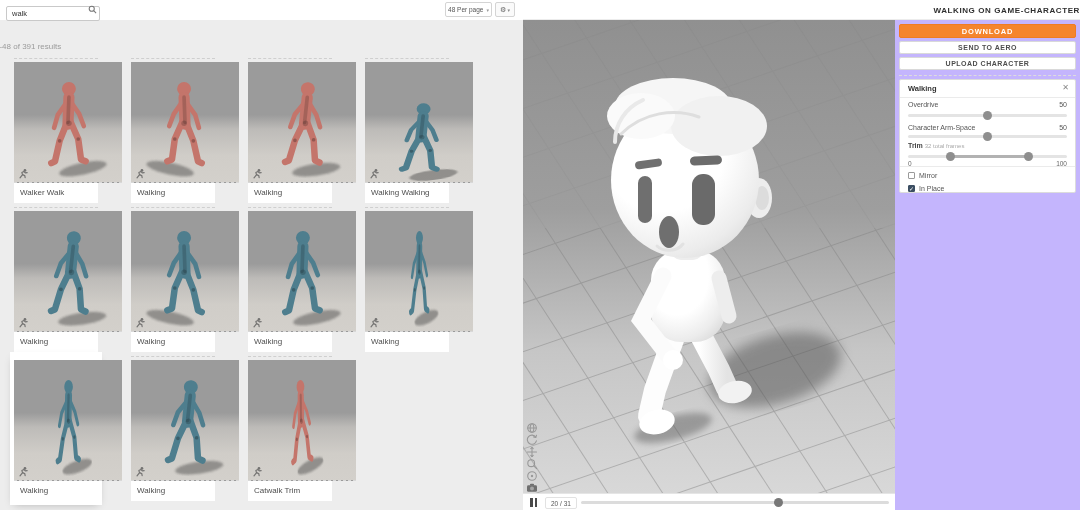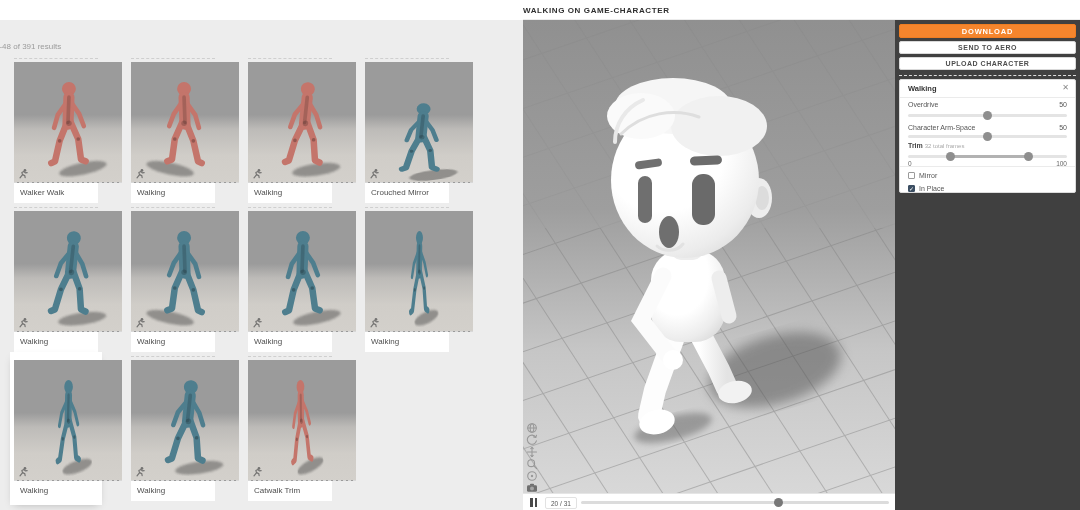--- a/index.html
+++ b/index.html
@@ -13,21 +13,21 @@
   .search-wrap input { width:100%; height:100%; border:1px solid #c9c9c9; border-radius:2px; font-family:"Liberation Sans",sans-serif;
     font-size:7.5px; color:#333; padding:0 16px 0 5px; outline:none; }
   .search-wrap svg { position:absolute; right:3px; top:3px; }
   .per-page { position:absolute; left:445px; top:2px; width:47px; height:15px; border:1px solid #d4d4d4; border-radius:2px;
     background:#fff; font-size:6.5px; color:#555; display:flex; align-items:center; justify-content:center; gap:3px; cursor:pointer; }
   .per-page .caret { font-size:5px; color:#999; }
   .gear-btn { position:absolute; left:495px; top:2px; width:20px; height:15px; border:1px solid #d4d4d4; border-radius:2px;
     background:#fafafa; font-size:7px; color:#666; display:flex; align-items:center; justify-content:center; gap:1px; cursor:pointer; }
   .gear-btn .caret { font-size:5px; color:#888; }
   .topbar-right { position:absolute; left:523px; top:0; width:557px; height:20px; background:#fff; border-bottom:1px solid #ececec; z-index:5; }
-  .vp-title { position:absolute; left:0; right:0; top:6px; text-align:left; font-size:8px; letter-spacing:.6px;
+  .vp-title { position:absolute; left:0; right:0; top:6px; text-align:right; font-size:8px; letter-spacing:.6px;
     color:#2f2f2f; font-weight:bold; }
 
   
   .left-pane { position:absolute; left:0; top:20px; width:523px; height:490px; background:#ededed; overflow:hidden; }
   .results-text { position:absolute; left:-5px; top:22px; font-size:8px; color:#9b9b9b; white-space:nowrap; }
   .grid { position:absolute; left:14px; top:38px; display:grid; grid-template-columns:repeat(4,108px); column-gap:9px; row-gap:4px; }
   .card { width:84px; border-top:1px dashed #cfcfcf; padding-top:3px; cursor:pointer; position:relative; }
   .card.selected { background:#fff; border-top-color:transparent; box-shadow:0 0 0 4px #fff, 0 3px 9px rgba(0,0,0,.28); z-index:2; }
   .thumb { position:relative; width:108px; height:121px; border-bottom:1px dashed #d8d8d8;
     background:linear-gradient(180deg,#9b9b9b 0%,#9b9b9b 44%,#bdbbb8 56%,#d0cdc8 78%,#d3d0cb 100%); overflow:hidden; }
@@ -47,21 +47,21 @@
   .playbar { position:absolute; left:523px; top:493px; width:372px; height:17px; background:#fff; border-top:1px solid #e5e5e5; }
   .pause-btn { position:absolute; left:7px; top:4px; width:10px; height:9px; display:flex; gap:2px; cursor:pointer; }
   .pause-btn i { display:block; width:2.5px; height:9px; background:#4a4a4a; }
   .frame-box { position:absolute; left:22px; top:3px; border:1px solid #e2e2e2; border-radius:2px; font-size:6.5px;
     color:#555; padding:1.5px 5px; background:#fff; }
   .pb-slider { position:absolute; left:58px; right:6px; top:0; height:17px; cursor:pointer; }
   .pb-track { position:absolute; left:0; right:0; top:7px; height:3px; background:#dcdcdc; border-radius:2px; }
   .pb-handle { position:absolute; top:4px; width:9px; height:9px; border-radius:50%; background:#787878; margin-left:-4.5px; }
 
   
-  .right-panel { position:absolute; left:895px; top:20px; width:185px; height:490px; background:#404040; }
+  .right-panel { position:absolute; left:895px; top:20px; width:185px; height:490px; background:#c4b5fd; }
   .btn { position:absolute; left:4px; width:177px; display:flex; align-items:center; justify-content:center; cursor:pointer;
     border-radius:2px; font-weight:bold; }
   .btn-download { top:4px; height:14px; background:#f5852d; color:#fff; font-size:7.5px; letter-spacing:.8px; border:1px solid #ef7d22; }
   .btn-secondary { background:#fff; border:1px solid #d9d9d9; color:#4d4d4d; font-size:7px; letter-spacing:.5px; }
   .btn-aero { top:21px; height:13px; }
   .btn-upload { top:37px; height:13px; }
   .panel-dash { position:absolute; left:4px; right:4px; top:55px; border-top:1px dashed #ddd; }
   .anim-card { position:absolute; left:4px; top:59px; width:177px; height:114px; background:#fff; border:1px solid #dcdcdc; border-radius:2px; }
   .anim-header { position:absolute; left:8px; top:4px; font-size:7.5px; font-weight:bold; color:#333; }
   .anim-close { position:absolute; right:6px; top:3px; font-size:8px; color:#888; cursor:pointer; line-height:10px; }
@@ -115,20 +115,37 @@
         <stop offset="82%" stop-color="#ececec"></stop>
         <stop offset="100%" stop-color="#dadada"></stop>
       </radialGradient>
       <linearGradient id="limbG" x1="0" y1="0" x2="1" y2="0">
         <stop offset="0%" stop-color="#ffffff"></stop>
         <stop offset="100%" stop-color="#e3e3e3"></stop>
       </linearGradient>
     </defs>
   </svg>
 
+  <div class="topbar-left">
+    <div class="search-wrap">
+      <input type="text" value="walk" style="">
+      <svg width="9" height="9" viewBox="0 0 12 12" fill="none" stroke="#777" stroke-width="1.4">
+        <circle cx="5" cy="5" r="3.4"></circle>
+          <line x1="7.6" y1="7.6" x2="10.8" y2="10.8"></line>
+      </svg>
+    </div>
+    <div class="per-page">
+      <span>48 Per page</span>
+      <span class="caret">▾</span>
+    </div>
+    <div class="gear-btn">
+      <span>⚙</span>
+      <span class="caret">▾</span>
+    </div>
+  </div>
 
   <div class="topbar-right">
     <div class="vp-title">WALKING ON GAME-CHARACTER</div>
   </div>
 
   <div class="left-pane">
     <div class="results-text">1-48 of 391 results</div>
     <div class="grid" id="grid">
     <div class="card">
       <div class="thumb">
@@ -180,21 +197,21 @@
         <svg class="fig" viewBox="-34 -64 68 112" style="color: rgb(78, 126, 142); transform: scaleY(0.82) translateY(9px) rotate(3deg); transform-origin: 50% 82%;">
           <ellipse cx="16" cy="38" rx="26" ry="6.5" transform="rotate(-12 16 38)" fill="rgba(45,45,45,.4)" filter="url(#tblur)"></ellipse>
           <use href="#mannequin"></use>
         </svg>
         <svg class="run-icon" viewBox="0 0 12 12">
           <circle cx="7.6" cy="2.6" r="1.5" fill="#555"></circle>
           <path d="M2.2,10.8 L5,7.2 L4.2,5 L6.4,3.8 L8,5.4 L10,5" stroke="#555" stroke-width="1.3" fill="none" stroke-linecap="round" stroke-linejoin="round"></path>
           <path d="M5,7.2 L7.4,8.4 L7.8,10.6" stroke="#555" stroke-width="1.3" fill="none" stroke-linecap="round"></path>
         </svg>
       </div>
-      <div class="card-label">Crouched Mirror</div>
+      <div class="card-label">Walking Walking</div>
     </div>
 
     <div class="card">
       <div class="thumb">
         <svg class="fig" viewBox="-34 -64 68 112" style="color: rgb(78, 126, 142); transform: rotate(4deg); transform-origin: 50% 82%;">
           <ellipse cx="16" cy="38" rx="26" ry="6.5" transform="rotate(-12 16 38)" fill="rgba(45,45,45,.4)" filter="url(#tblur)"></ellipse>
           <use href="#mannequin"></use>
         </svg>
         <svg class="run-icon" viewBox="0 0 12 12">
           <circle cx="7.6" cy="2.6" r="1.5" fill="#555"></circle>

